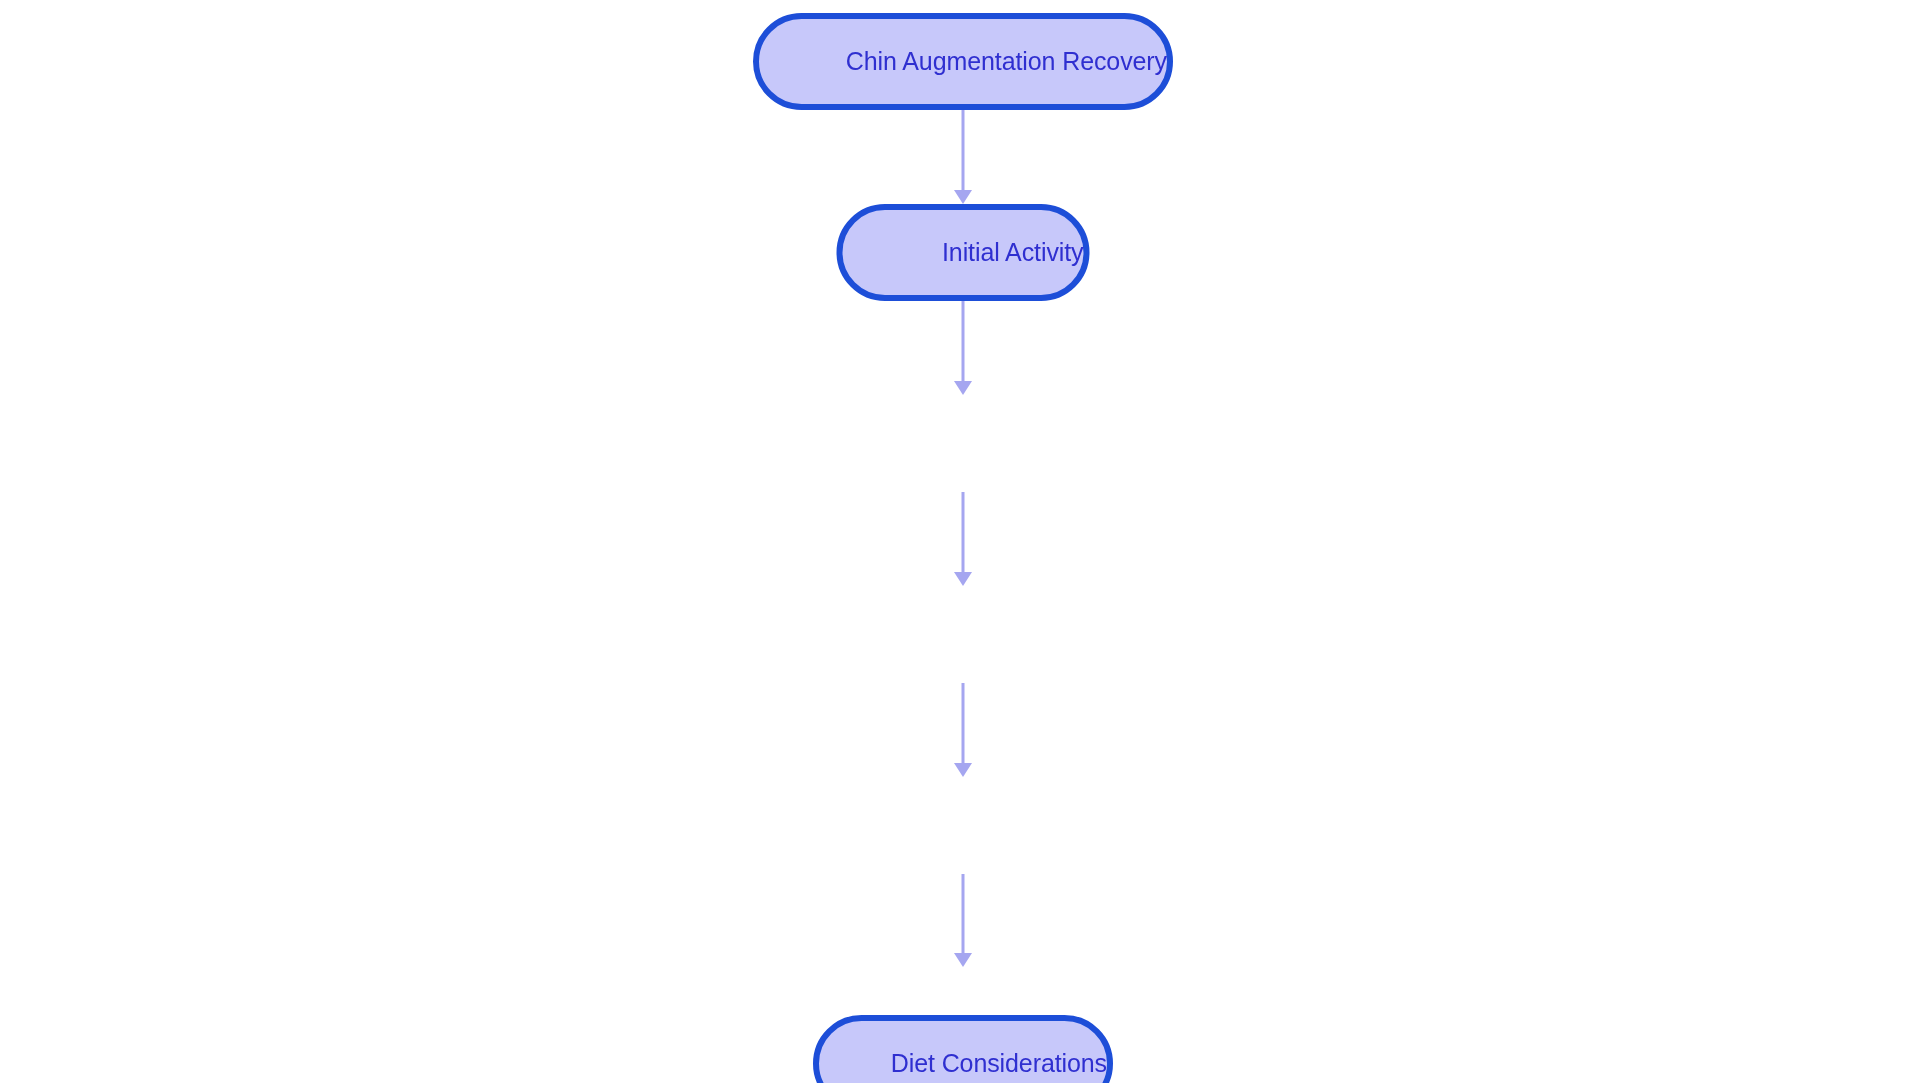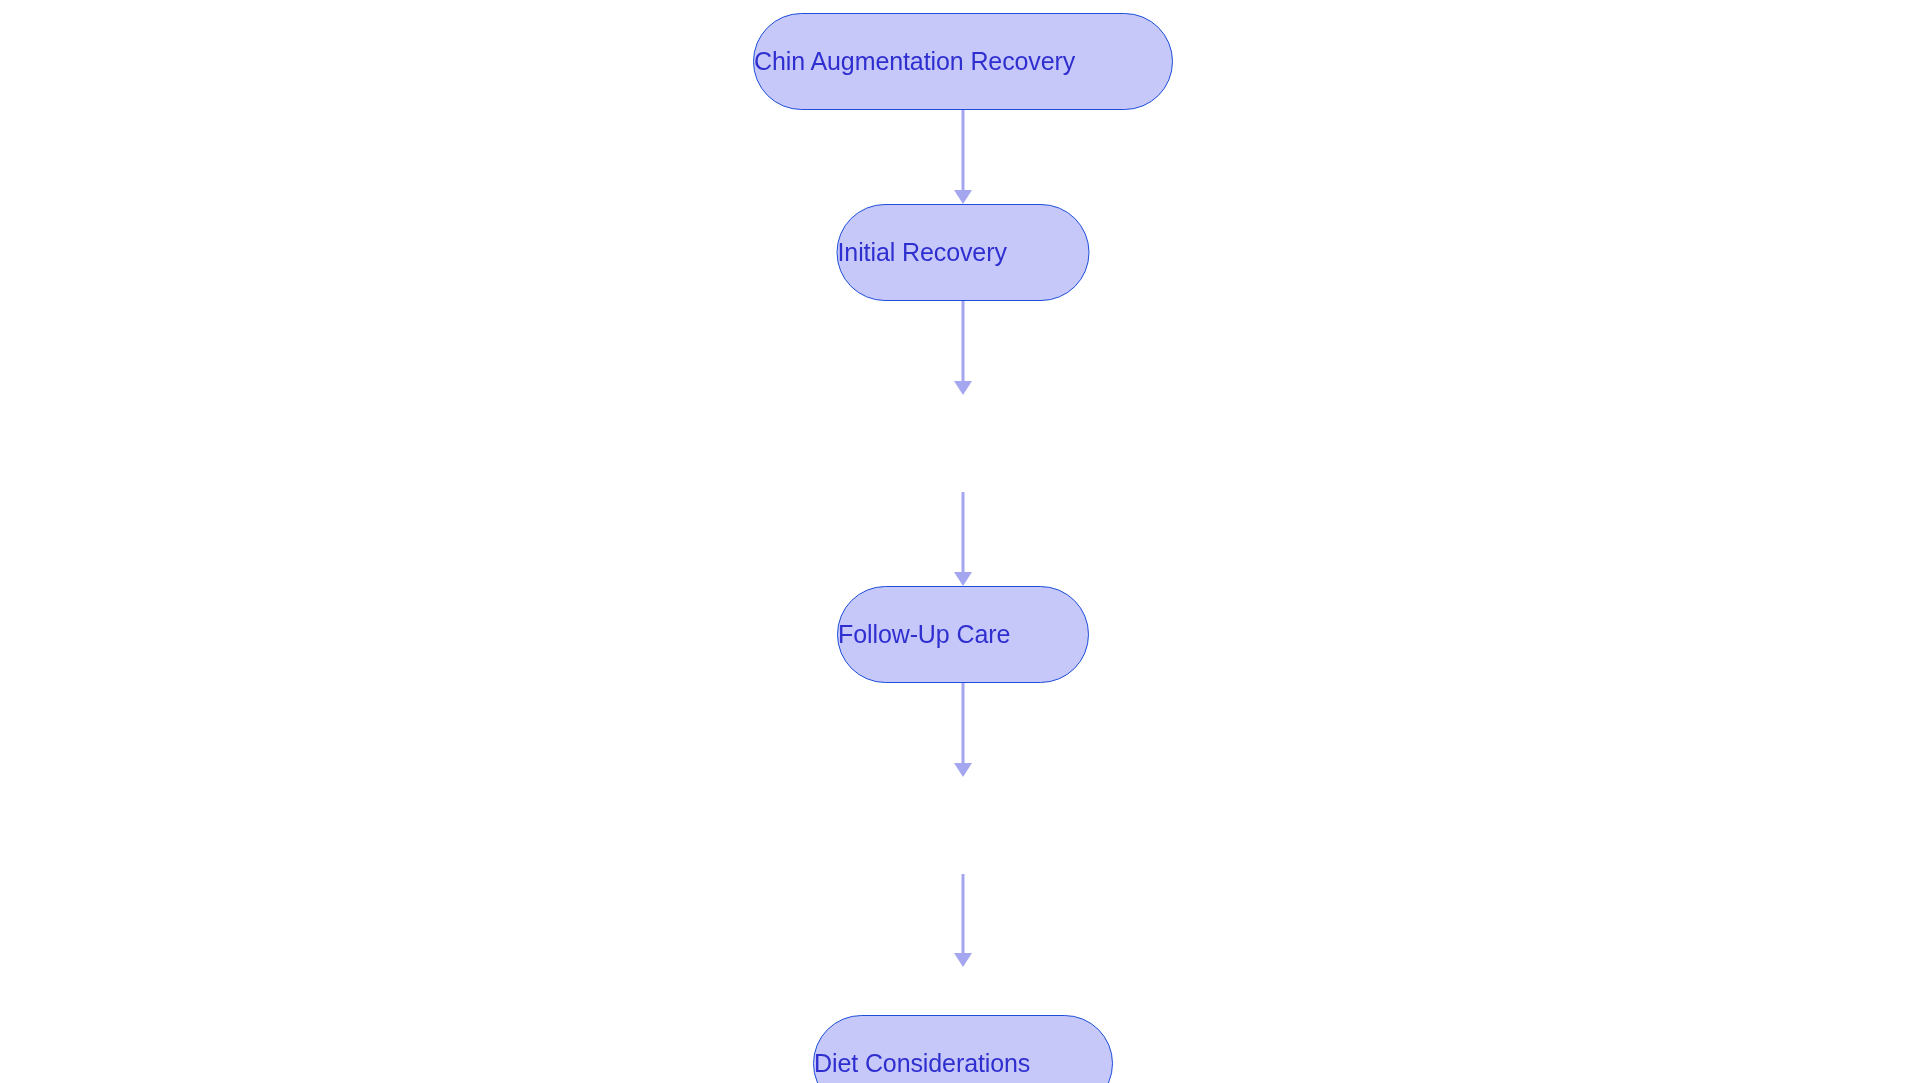--- a/index.html
+++ b/index.html
@@ -21,23 +21,23 @@
     height: 1083px;
     background: #ffffff;
   }
 
   
   .node {
     position: absolute;
     box-sizing: border-box;
     display: flex;
     align-items: center;
-    justify-content: flex-start;
+    justify-content: flex-end;
     background: #c7c8fa;
-    border: 1px solid #1d4ed8;
+    border: 6px solid #1d4ed8;
     border-radius: 9999px;
     height: 97px;
     transform: translateX(-50%);
     left: 963px;
   }
   .node-label {
     color: #2f2fd0;
     font-size: 25px;
     line-height: 1;
     letter-spacing: -0.1px;
@@ -100,26 +100,23 @@
   <div class="connector" style="top:874px;height:93px;">
     <div class="connector-line" style="height:79px;"></div>
     <div class="connector-arrowhead"></div>
   </div>
 
   <div class="node" style="top:13px;width:420px;">
     <span class="node-label">Chin Augmentation Recovery</span>
   </div>
 
   <div class="node" style="top:204px;width:253px;">
-    <span class="node-label">Initial Recovery</span>
+    <span class="node-label">Initial Activity</span>
   </div>
 
 
-  <div class="node" style="top:586px;width:252px;">
-    <span class="node-label">Follow-Up Care</span>
-  </div>
 
 
   <div class="node" style="top:967px;width:300px;margin-top:48px;">
     <span class="node-label">Diet Considerations</span>
   </div>
 
 </div>
 
 </body></html>

